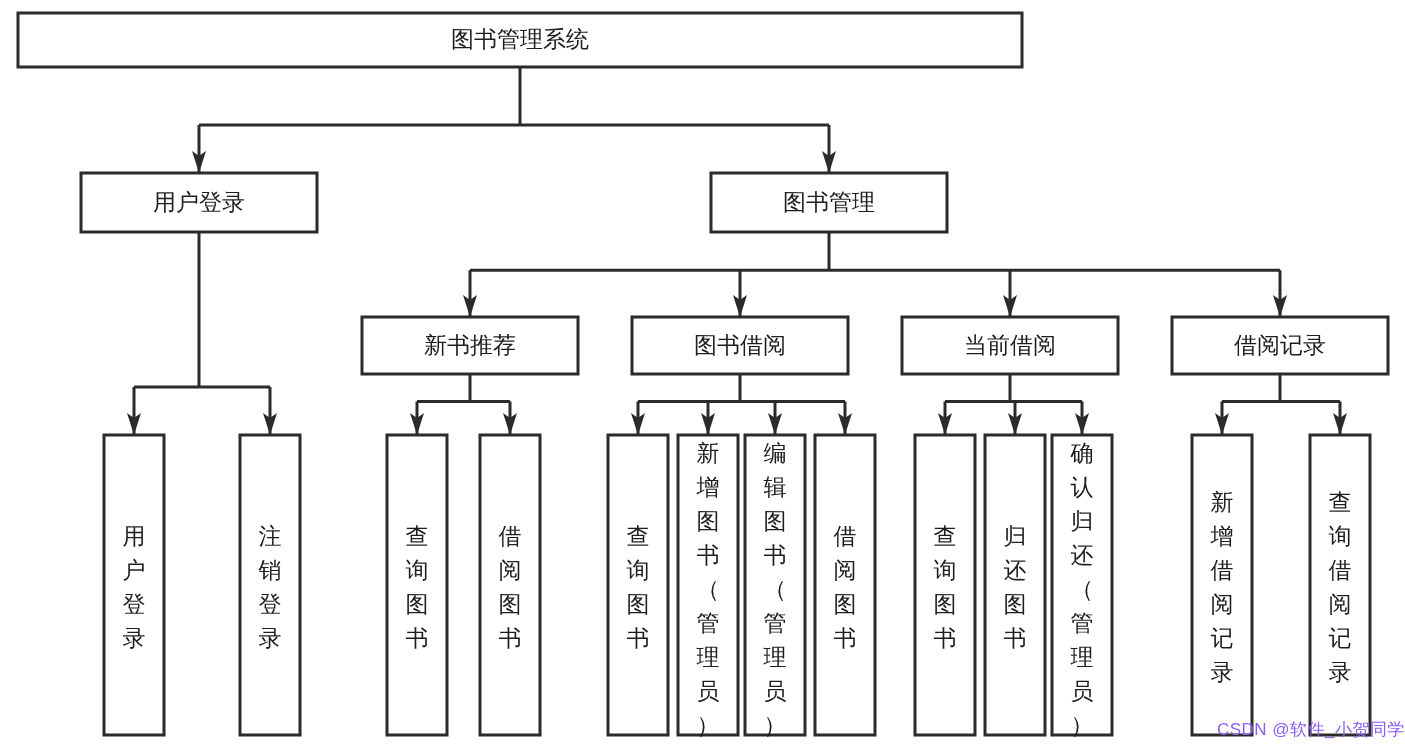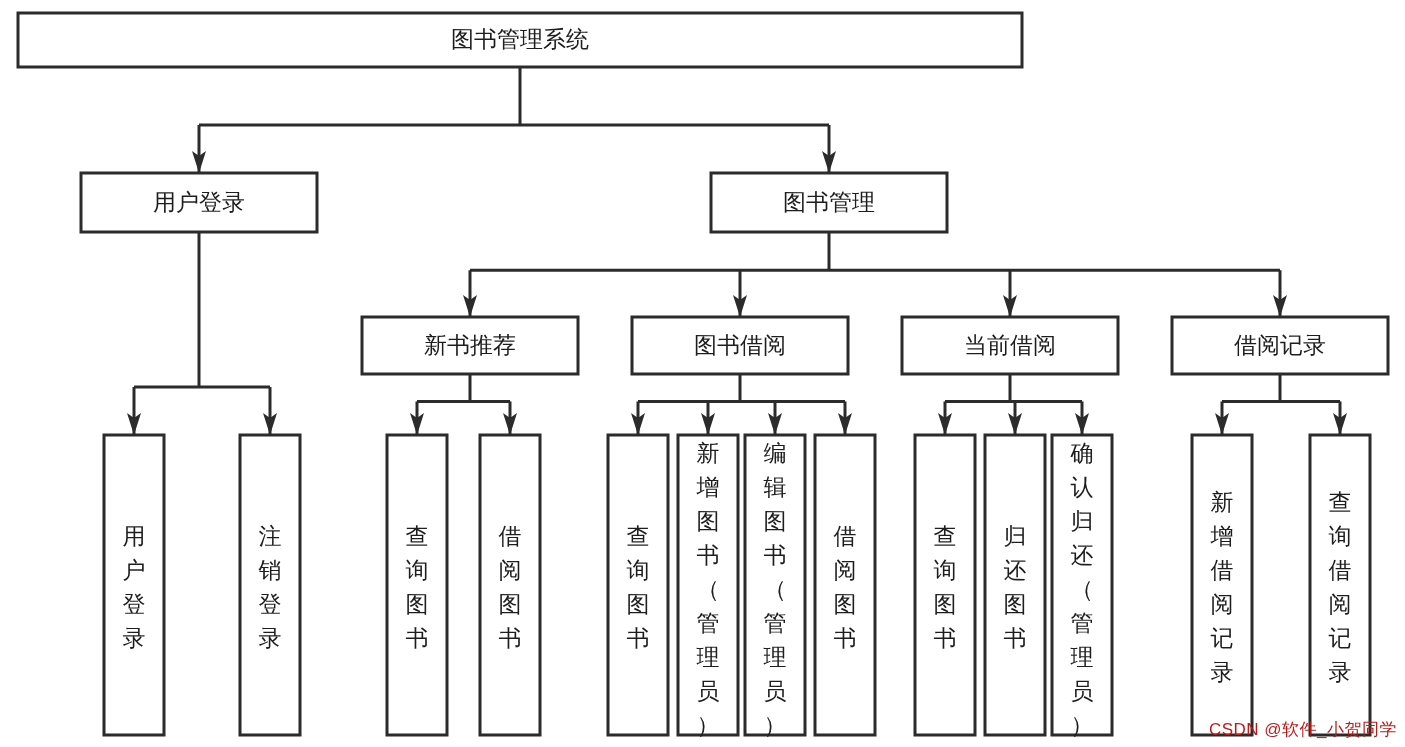--- a/index.html
+++ b/index.html
@@ -49,25 +49,25 @@
     dominant-baseline: middle;
   }
   .node-label-v {
     font-family: "Liberation Sans", "DejaVu Sans", sans-serif;
     font-size: 23px;
     fill: #1d1d1d;
     text-anchor: middle;
   }
   .watermark {
     position: absolute;
-    right: 8px;
+    right: 0;
     bottom: 6px;
     font-family: "Liberation Sans", "DejaVu Sans", sans-serif;
     font-size: 17px;
-    color: #b91c1c;
+    color: #8b5cf6;
     letter-spacing: 0.5px;
     white-space: nowrap;
     user-select: none;
   }
 </style>
 </head>
 <body>
 
 <div id="diagram-root">
   <svg class="flow" viewBox="0 0 1405 747" xmlns="http://www.w3.org/2000/svg">

